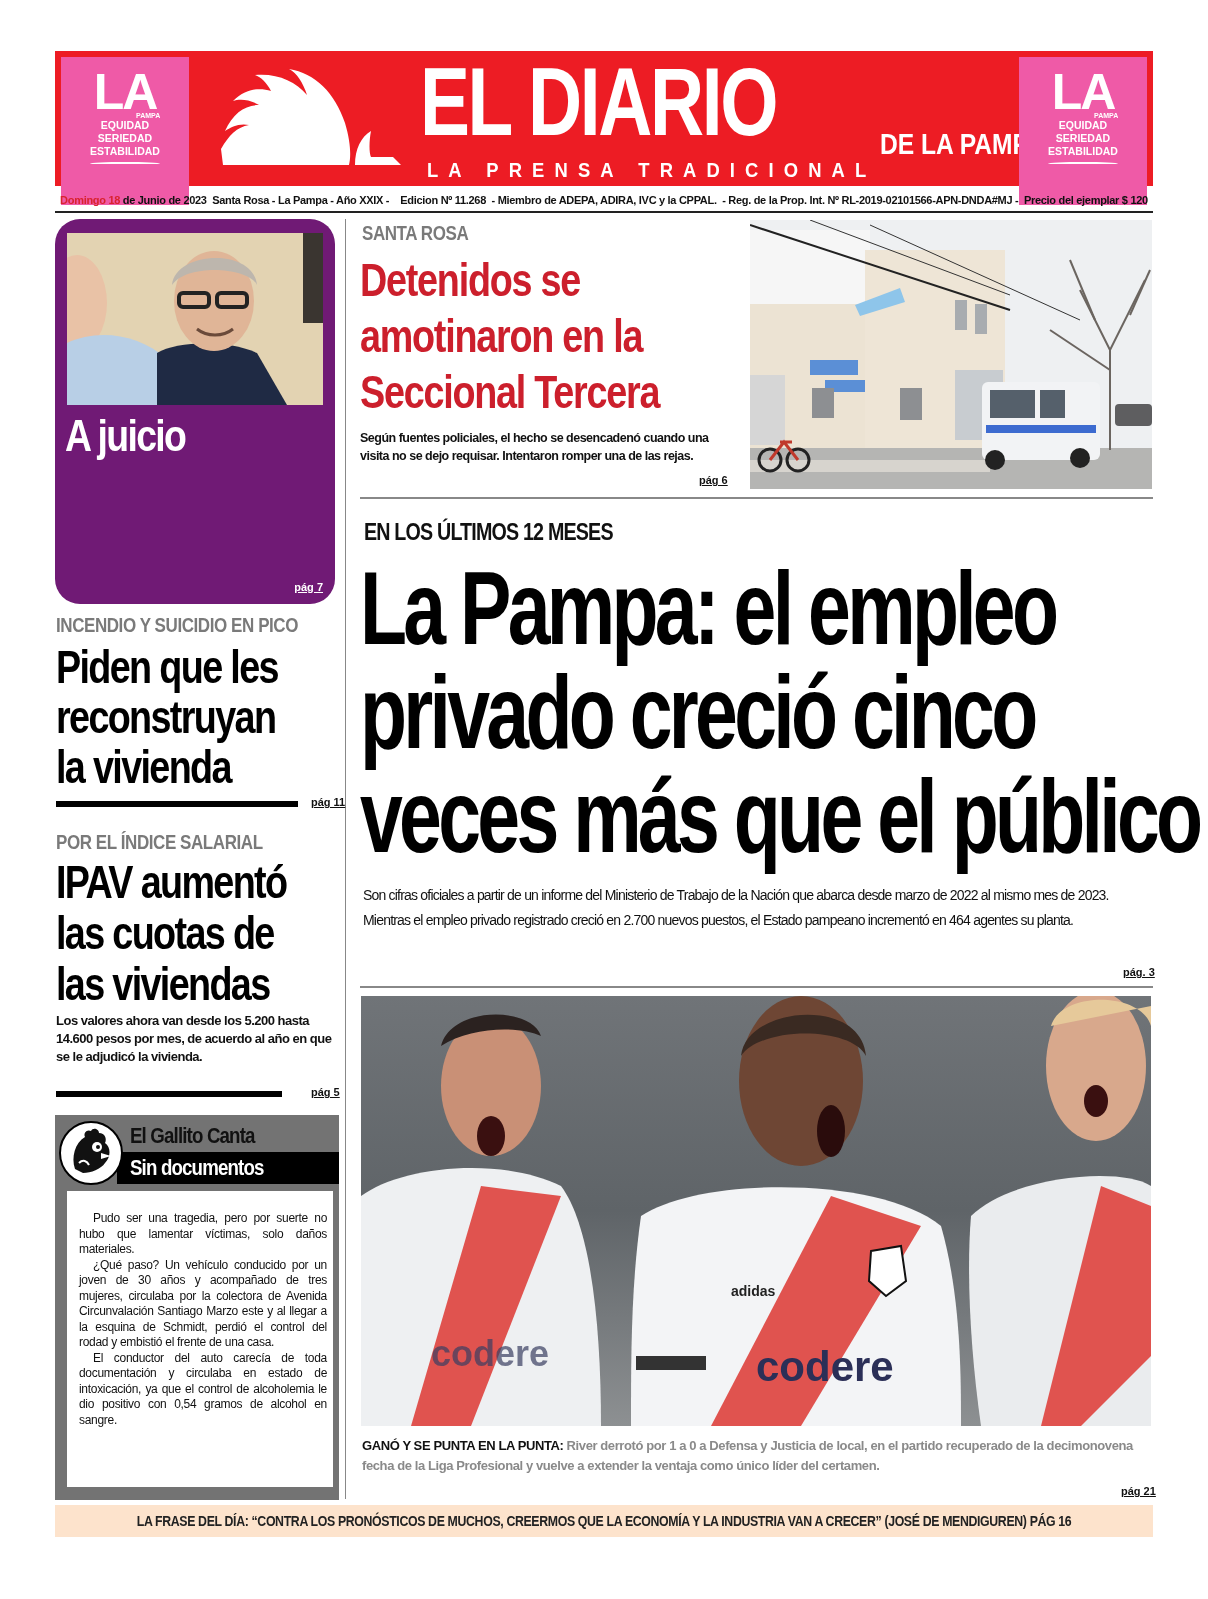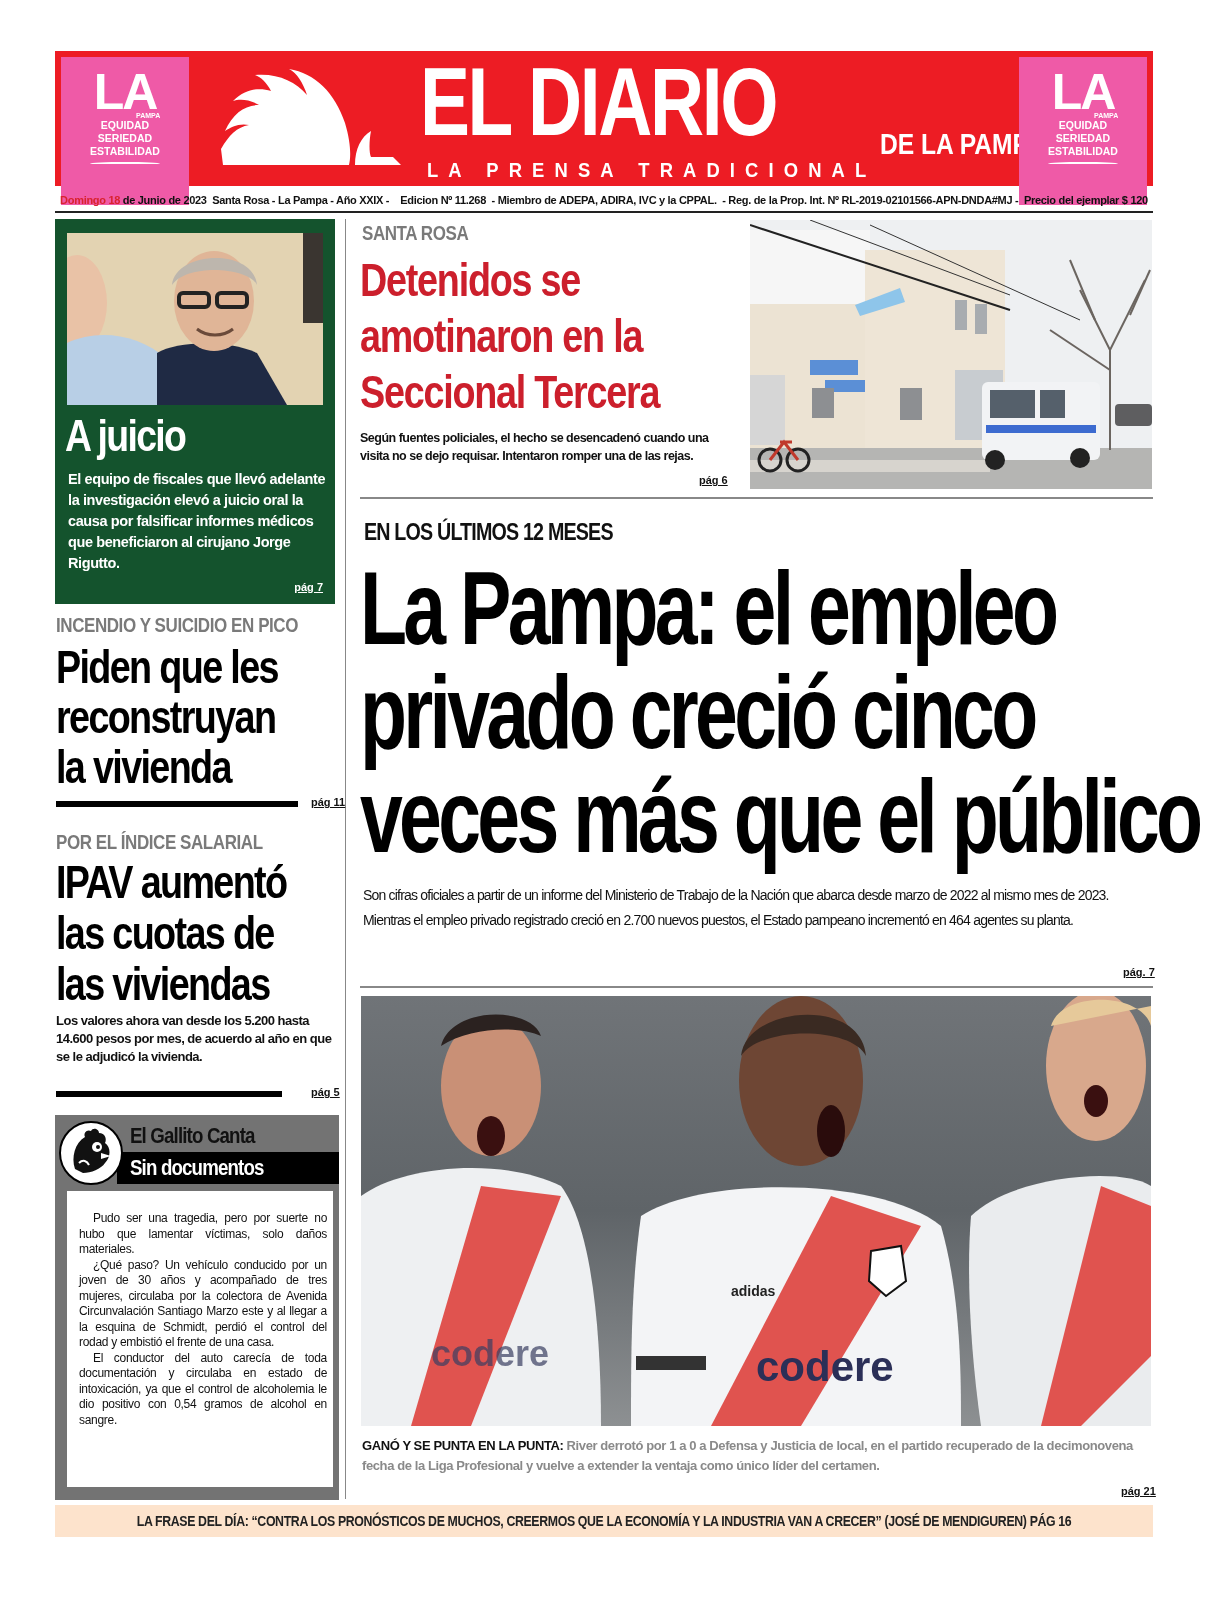--- a/index.html
+++ b/index.html
@@ -19,21 +19,21 @@
   .badge .swoosh { width: 70px; height: 3px; border-top: 2px solid #fff; border-radius: 50%; margin: 4px auto 0; }
   .logo-mark { left: 160px; top: 18px; }
   .brand-title { left: 365px; top: -4px; font-size: 96px; font-weight: bold; color: #fff; letter-spacing: -3px; transform: scaleX(0.78); transform-origin: left top; white-space: nowrap; line-height: 110px; }
   .brand-sub { left: 825px; top: 76px; font-size: 30px; font-weight: bold; color: #fff; transform: scaleX(0.82); transform-origin: left top; white-space: nowrap; }
   .brand-tag { left: 372px; top: 108px; font-size: 20px; font-weight: bold; color: #fff; letter-spacing: 11px; white-space: nowrap; transform: scaleX(0.92); transform-origin: left top; }
 
   .dateline { left: 55px; top: 189px; width: 1098px; height: 24px; font-size: 11px; font-weight: bold; text-align: center; line-height: 22px; white-space: nowrap; border-bottom: 2px solid #222; letter-spacing: -0.3px; }
   .dateline .red { color: #d9232e; }
 
   
-  .ajuicio-box { left: 55px; top: 219px; width: 280px; height: 385px; background: #14532d; }
+  .ajuicio-box { left: 55px; top: 219px; width: 280px; height: 385px; background: #701a75; border-radius: 25px; }
   .ajuicio-photo { left: 12px; top: 14px; width: 256px; height: 172px; background: linear-gradient(90deg, #d8c7a6 0%, #eadbbb 40%, #e5d4b3 100%); overflow: hidden; }
   .ajuicio-title { left: 10px; top: 192px; color: #fff; font-size: 44px; font-weight: bold; letter-spacing: -2px; transform: scaleX(0.85); transform-origin: left top; white-space: nowrap; }
   .ajuicio-text { left: 13px; top: 250px; width: 262px; color: #fff; font-size: 14.5px; font-weight: bold; line-height: 21px; letter-spacing: -0.4px; }
   .pag { font-size: 11px; font-weight: bold; text-decoration: underline; }
   .ajuicio-pag { right: 12px; top: 362px; color: #fff; }
 
   .kicker-gray { color: #7a7a7a; font-weight: bold; font-size: 20px; letter-spacing: -0.5px; white-space: nowrap; transform: scaleX(0.85); transform-origin: left top; }
   .head-black { color: #000; font-weight: bold; letter-spacing: -2px; transform: scaleX(0.82); transform-origin: left top; white-space: nowrap; }
 
   .k1 { left: 56px; top: 614px; }
@@ -136,21 +136,20 @@
       <path d="M0 110 C30 96 70 100 100 126 L110 172 L0 172 Z" fill="#b8cfe6"></path>
       <path d="M90 120 C110 108 160 106 190 120 L220 172 L90 172 Z" fill="#1f2a44"></path>
       <ellipse cx="147" cy="68" rx="40" ry="50" fill="#e0b597"></ellipse>
       <path d="M105 52 C108 18 186 14 190 52 C182 34 120 30 105 52 Z" fill="#bdb6ad"></path>
       <rect x="112" y="60" width="30" height="14" rx="4" fill="none" stroke="#222" stroke-width="4"></rect>
       <rect x="150" y="60" width="30" height="14" rx="4" fill="none" stroke="#222" stroke-width="4"></rect>
       <path d="M130 96 C140 104 156 104 166 96" stroke="#6b4a3a" stroke-width="3" fill="none"></path>
     </svg>
   </div>
   <div class="abs ajuicio-title">A juicio</div>
-  <div class="abs ajuicio-text cond">El equipo de fiscales que llevó adelante la investigación elevó a juicio oral la causa por falsificar informes médicos que beneficiaron al cirujano Jorge Rigutto.</div>
   <div class="abs pag ajuicio-pag">pág 7</div>
 </div>
 
 <div class="abs kicker-gray k1">INCENDIO Y SUICIDIO EN PICO</div>
 <div class="abs head-black h1">
   <div>Piden que les</div>
   <div>reconstruyan</div>
   <div>la vivienda</div>
 </div>
 <div class="abs rule1"></div>
@@ -239,21 +238,21 @@
 
 <div class="abs hr-gray hr-a"></div>
 
 <div class="abs main-kicker">EN LOS ÚLTIMOS 12 MESES</div>
 <div class="abs main-head">
   <div>La Pampa: el empleo</div>
   <div>privado creció cinco</div>
   <div>veces más que el público</div>
 </div>
 <div class="abs main-text cond">Son cifras oficiales a partir de un informe del Ministerio de Trabajo de la Nación que abarca desde marzo de 2022 al mismo mes de 2023. Mientras el empleo privado registrado creció en 2.700 nuevos puestos, el Estado pampeano incrementó en 464 agentes su planta.</div>
-<div class="abs pag main-pag">pág. 7</div>
+<div class="abs pag main-pag">pág. 3</div>
 <div class="abs hr-gray hr-b"></div>
 
 <div class="abs river-photo">
   <svg width="790" height="430" viewBox="0 0 790 430">
     <defs>
       <linearGradient id="bg" x1="0" y1="0" x2="0" y2="1">
         <stop offset="0" stop-color="#707478"></stop>
           <stop offset="0.5" stop-color="#5f6468"></stop>
           <stop offset="1" stop-color="#8d9092"></stop>
       </linearGradient>

